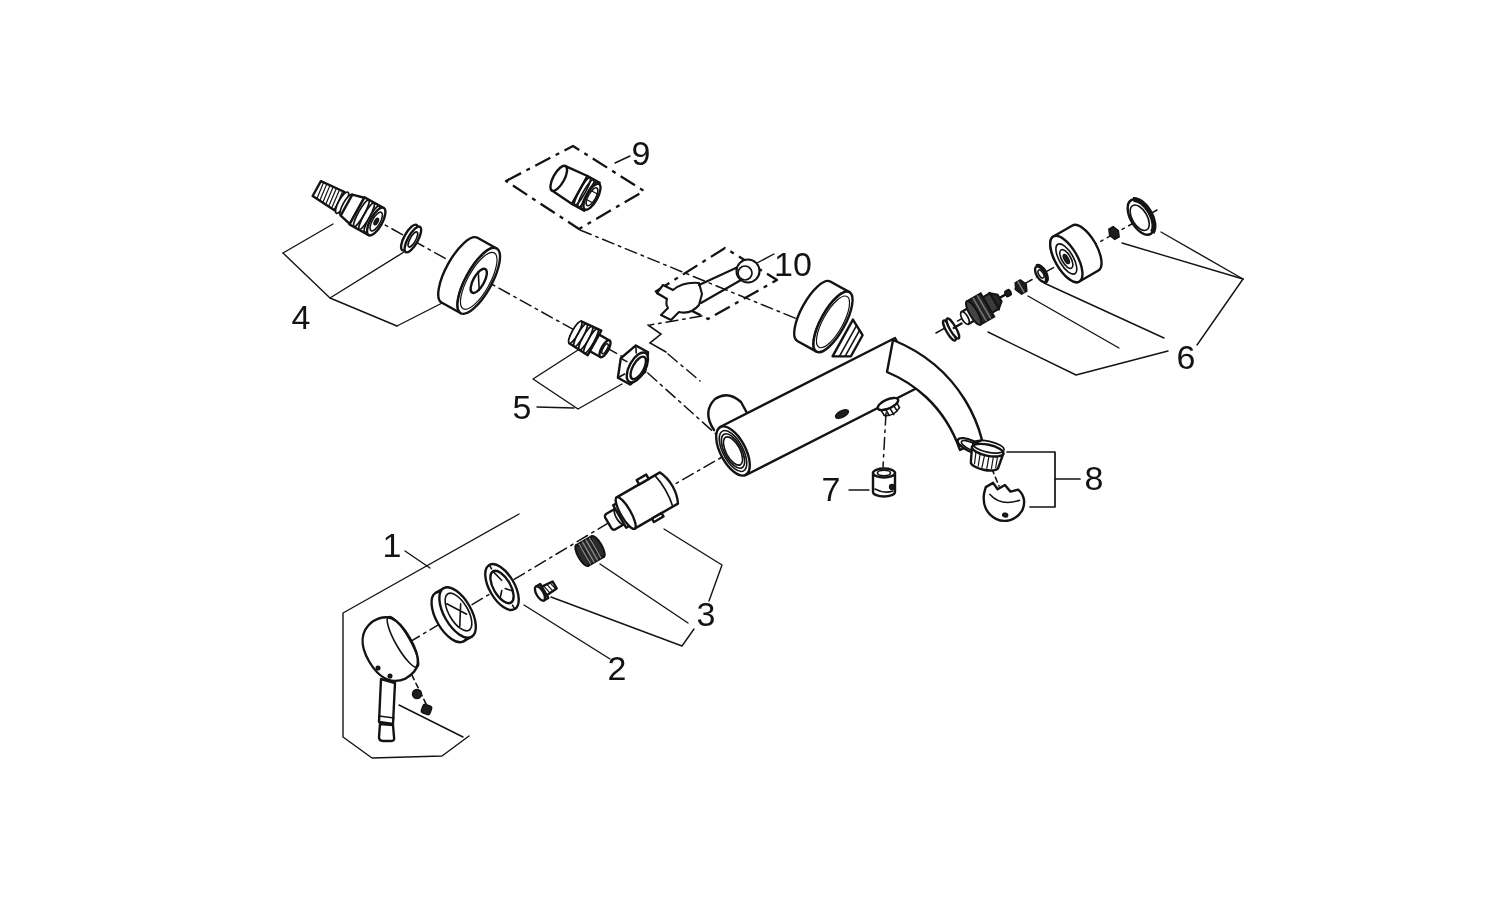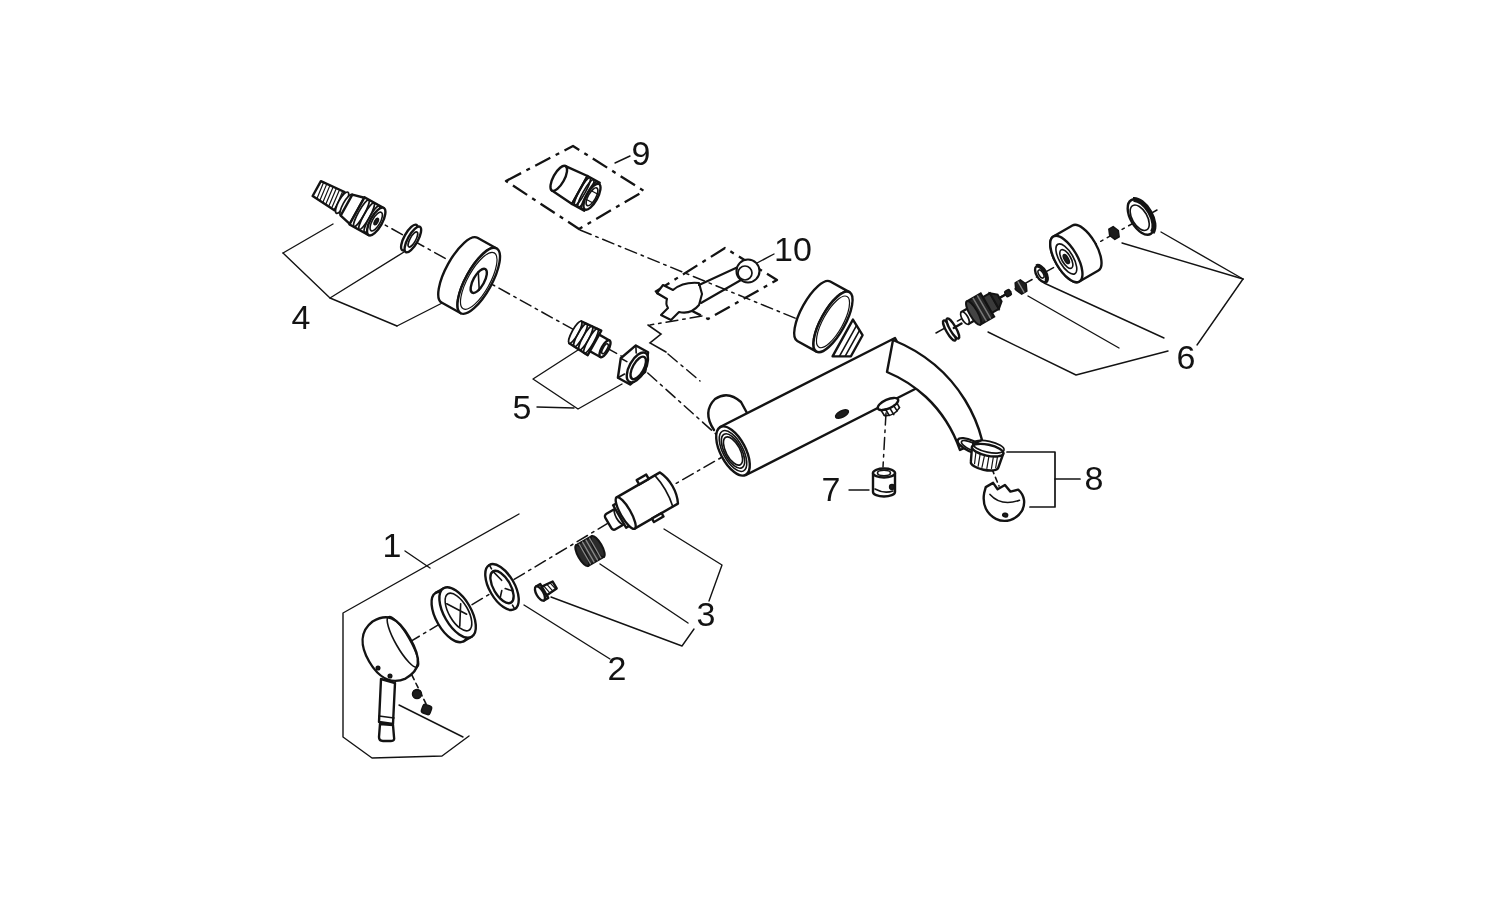--- a/index.html
+++ b/index.html
@@ -294,14 +294,14 @@
 
   <div class="callout" style="left:392px;top:545px">1</div>
   <div class="callout" style="left:617px;top:668px">2</div>
   <div class="callout" style="left:706px;top:614px">3</div>
   <div class="callout" style="left:301px;top:317px">4</div>
   <div class="callout" style="left:522px;top:407px">5</div>
   <div class="callout" style="left:1186px;top:357px">6</div>
   <div class="callout" style="left:831px;top:489px">7</div>
   <div class="callout" style="left:1094px;top:478px">8</div>
   <div class="callout" style="left:641px;top:153px">9</div>
-  <div class="callout" style="left:793px;top:249px">10</div>
+  <div class="callout" style="left:793px;top:264px">10</div>
 </div>
 
 </body></html>

